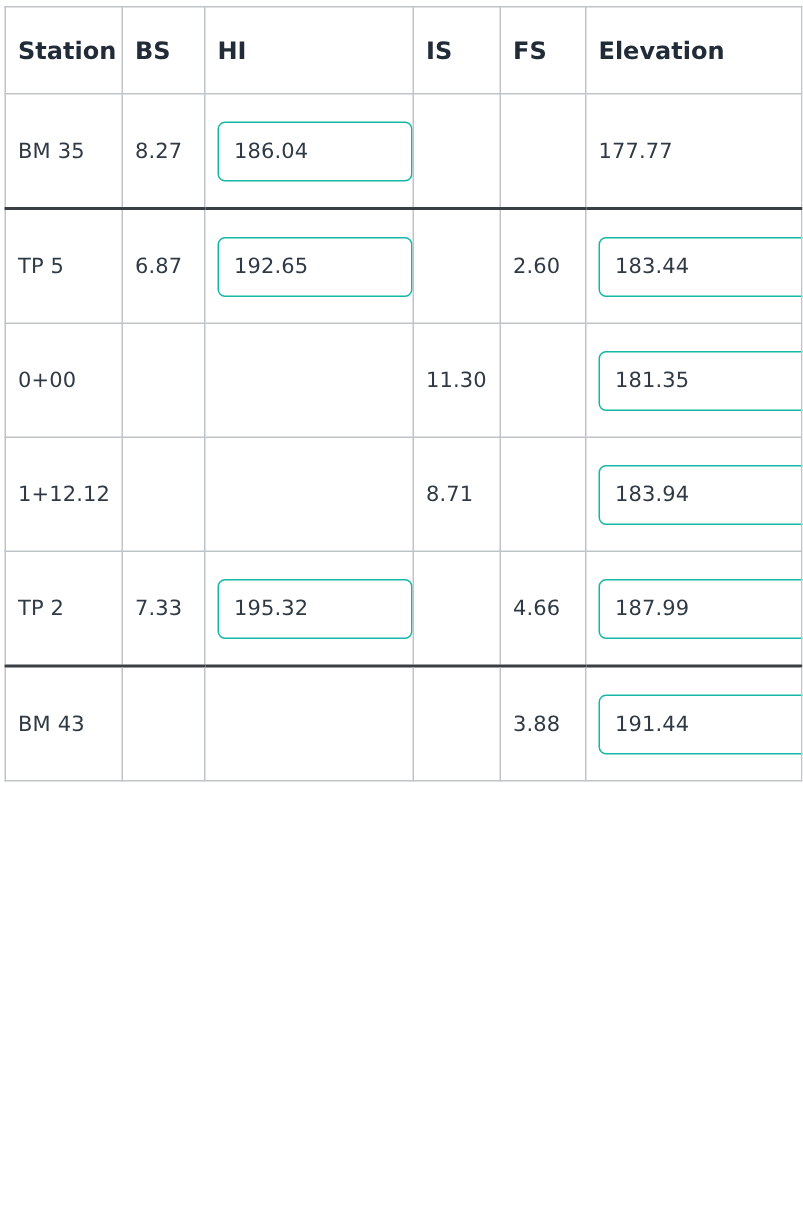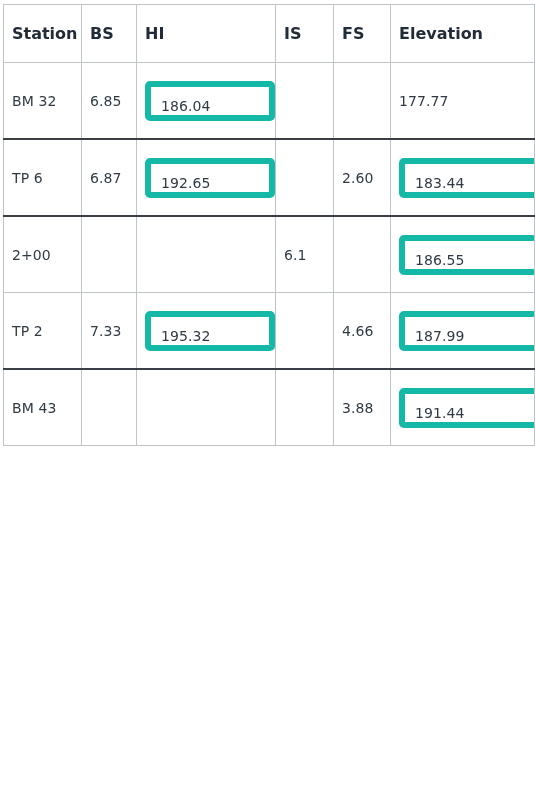--- a/index.html
+++ b/index.html
@@ -61,21 +61,21 @@
   .cellval {
     display: block;
     font-size: 14px;
     color: #2f3a45;
     letter-spacing: 0.1px;
   }
   
   .inputbox {
     display: block;
     box-sizing: border-box;
-    border: 6px solid #14b8a6;
+    border: 1px solid #14b8a6;
     border-radius: 5px;
     background: #ffffff;
     height: 40px;
     line-height: 38px;
     padding: 0 10px;
     font-size: 14px;
     color: #2f3a45;
     margin: 0 6px 0 0;
     letter-spacing: 0.1px;
   }
@@ -102,64 +102,78 @@
         <th>BS</th>
         <th>HI</th>
         <th>IS</th>
         <th>FS</th>
         <th>Elevation</th>
       </tr>
     </thead>
     <tbody id="table-body">
         <tr>
           <td>
-            <span class="cellval">BM 32</span>
-          </td>
-          <td>
-            <span class="cellval">6.85</span>
+            <span class="cellval">BM 35</span>
+          </td>
+          <td>
+            <span class="cellval">8.27</span>
           </td>
           <td class="has-box hi-cell">
             <span class="inputbox">186.04</span>
           </td>
           <td></td>
           <td></td>
           <td>
             <span class="cellval">177.77</span>
           </td>
         </tr>
         <tr class="thick-top">
           <td>
-            <span class="cellval">TP 6</span>
+            <span class="cellval">TP 5</span>
           </td>
           <td>
             <span class="cellval">6.87</span>
           </td>
           <td class="has-box hi-cell">
             <span class="inputbox">192.65</span>
           </td>
           <td></td>
           <td>
             <span class="cellval">2.60</span>
           </td>
           <td class="has-box elev-cell">
             <span class="inputbox">183.44</span>
           </td>
         </tr>
-        <tr class="thick-top">
-          <td>
-            <span class="cellval">2+00</span>
-          </td>
-          <td></td>
-          <td></td>
-          <td>
-            <span class="cellval">6.1</span>
-          </td>
-          <td></td>
-          <td class="has-box elev-cell">
-            <span class="inputbox">186.55</span>
+        <tr>
+          <td>
+            <span class="cellval">0+00</span>
+          </td>
+          <td></td>
+          <td></td>
+          <td>
+            <span class="cellval">11.30</span>
+          </td>
+          <td></td>
+          <td class="has-box elev-cell">
+            <span class="inputbox">181.35</span>
+          </td>
+        </tr>
+        <tr>
+          <td>
+            <span class="cellval">1+12.12</span>
+          </td>
+          <td></td>
+          <td></td>
+          <td>
+            <span class="cellval">8.71</span>
+          </td>
+          <td></td>
+          <td class="has-box elev-cell">
+            <span class="inputbox">183.94</span>
           </td>
         </tr>
         <tr>
           <td>
             <span class="cellval">TP 2</span>
           </td>
           <td>
             <span class="cellval">7.33</span>
           </td>
           <td class="has-box hi-cell">

